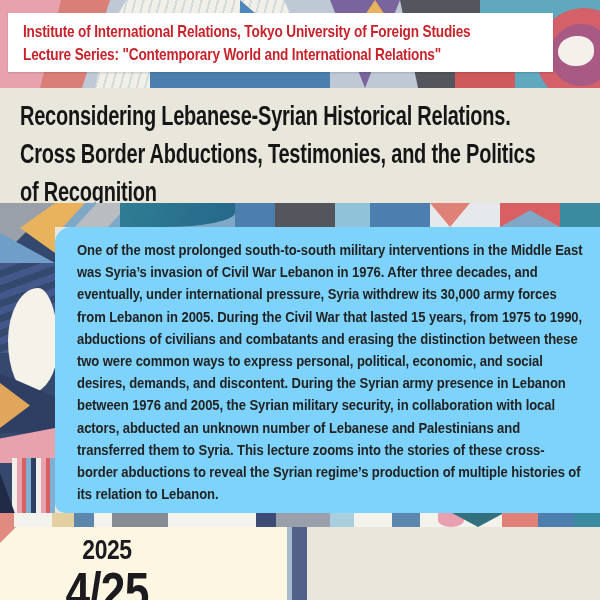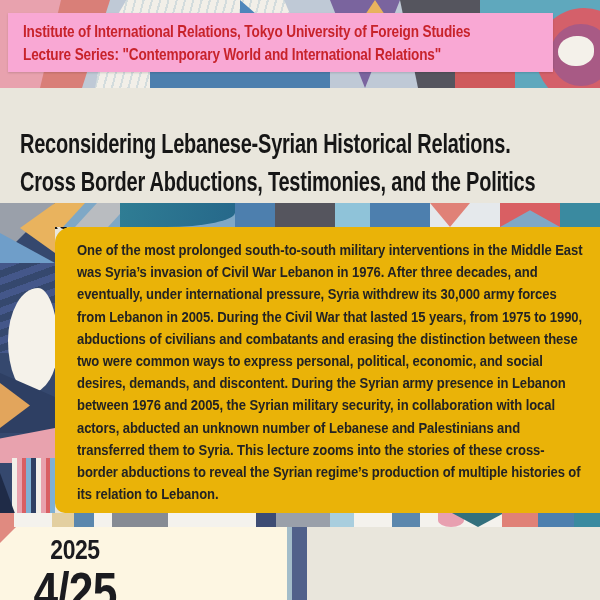--- a/index.html
+++ b/index.html
@@ -12,51 +12,51 @@
   .shape{position:absolute;}
 
   
   .collage-top{left:0;top:0;width:600px;height:88px;background:#bfc9d6;overflow:hidden;}
   .collage-mid{left:0;top:203px;width:600px;height:24px;background:#7fa8c6;overflow:hidden;}
   .collage-left{left:0;top:203px;width:55px;height:324px;background:#35486e;overflow:hidden;}
   .collage-bottom{left:0;top:513px;width:600px;height:14px;background:#f4f2ed;overflow:hidden;}
 
   
   .banner{
-    left:8px;top:13px;width:545px;height:59px;background:#f9a8d4;
+    left:8px;top:13px;width:545px;height:59px;background:#ffffff;
     padding:7px 0 0 15px;box-shadow:0 1px 2px rgba(0,0,0,.15);
   }
   .banner-line{
     color:#c8232b;font-weight:bold;font-size:17px;line-height:23px;white-space:nowrap;
     transform:scaleX(.80);transform-origin:left top;letter-spacing:-.2px;
   }
 
   
-  .title-section{left:0;top:88px;width:600px;height:115px;background:#e9e6dc;padding:9px 0 0 20px;margin-top:28px;}
+  .title-section{left:0;top:88px;width:600px;height:115px;background:#e9e6dc;padding:9px 0 0 20px;}
   .title-line{
     color:#161616;font-weight:bold;font-size:27px;line-height:38px;white-space:nowrap;
     transform:scaleX(.74);transform-origin:left top;letter-spacing:-.3px;
   }
 
   
   .abstract-box{
-    left:55px;top:227px;width:545px;height:286px;background:#eab308;
+    left:55px;top:227px;width:545px;height:286px;background:#7dd3fc;
     border-radius:16px 0 0 10px;padding:12px 0 0 22px;overflow:hidden;
   }
   .abstract-text{
     width:584px;transform:scaleX(.87);transform-origin:left top;
     color:#232323;font-weight:bold;font-size:15px;line-height:22.2px;letter-spacing:-.1px;
   }
 
   
   .panel-left{
     left:0;top:527px;width:287px;height:73px;background:#fdf6e2;overflow:hidden;
     display:flex;flex-direction:row;
   }
-  .date-col{width:150px;text-align:center;overflow:hidden;}
+  .date-col{width:150px;text-align:center;overflow:hidden;margin-left:32px;}
   .date-year{
     margin-top:8px;color:#1b1b1f;font-weight:bold;font-size:28px;line-height:30px;
     transform:scaleX(.82);letter-spacing:-.5px;
   }
   .date-day{
     margin-top:2px;color:#1b1b1f;font-weight:bold;font-size:54px;line-height:48px;
     transform:scaleX(.82);letter-spacing:-1px;
   }
   .info-col{width:137px;text-align:center;}
   .lang-line{

